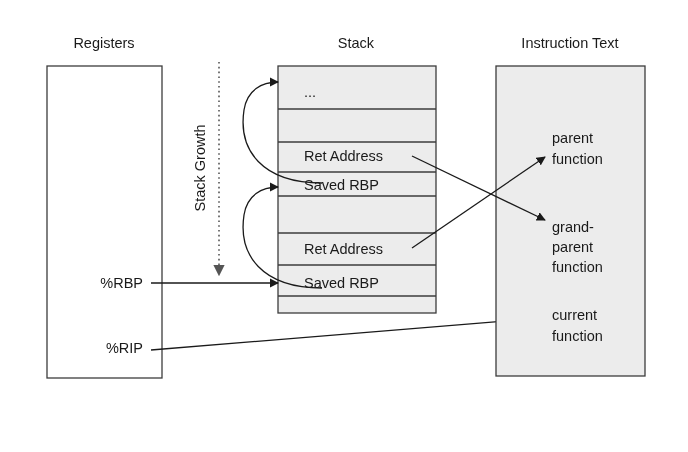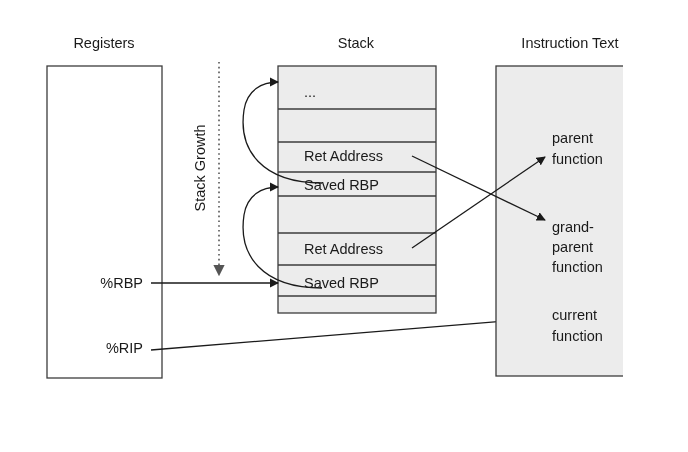--- a/index.html
+++ b/index.html
@@ -2,21 +2,21 @@
 <html><head>
 <meta charset="utf-8">
 <style>
   html, body {
     margin: 0;
     padding: 0;
     background: #ffffff;
   }
   #canvas {
     position: relative;
-    width: 623px;
+    width: 688px;
     height: 452px;
     background: #ffffff;
     font-family: "Liberation Sans", sans-serif;
     overflow: hidden;
   }
   svg#diagram {
     position: absolute;
     left: 0;
     top: 0;
     width: 688px;

